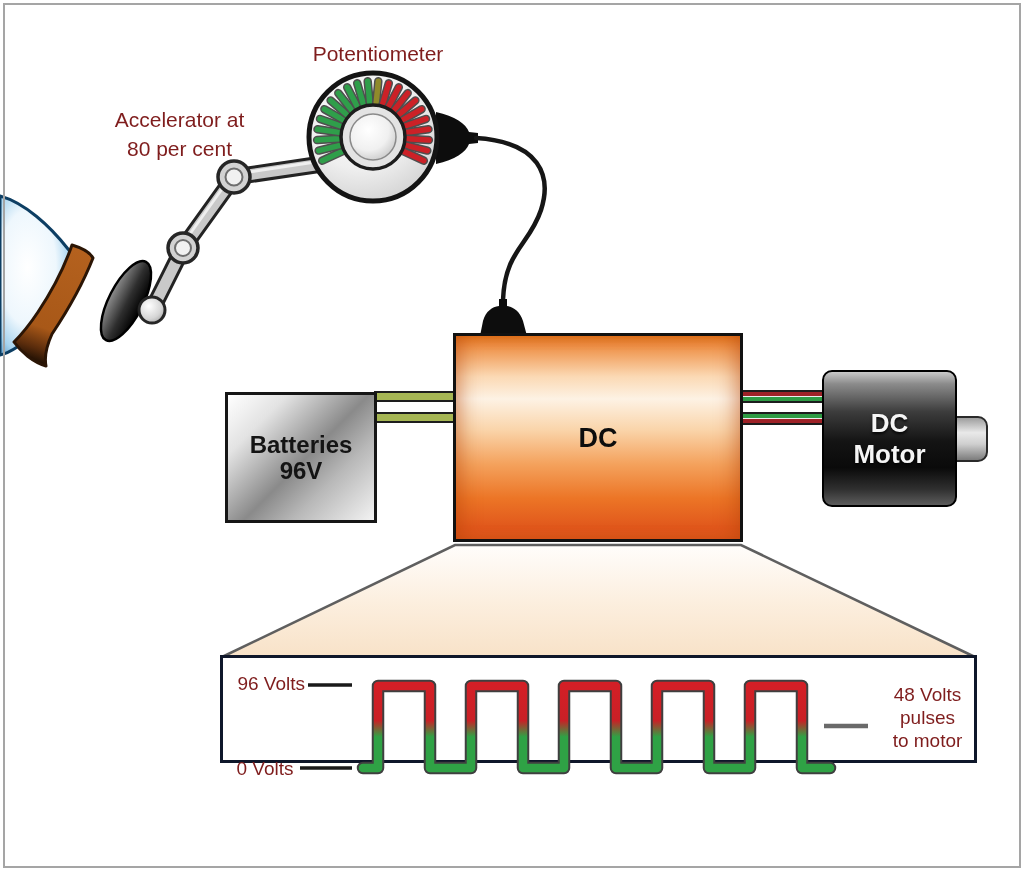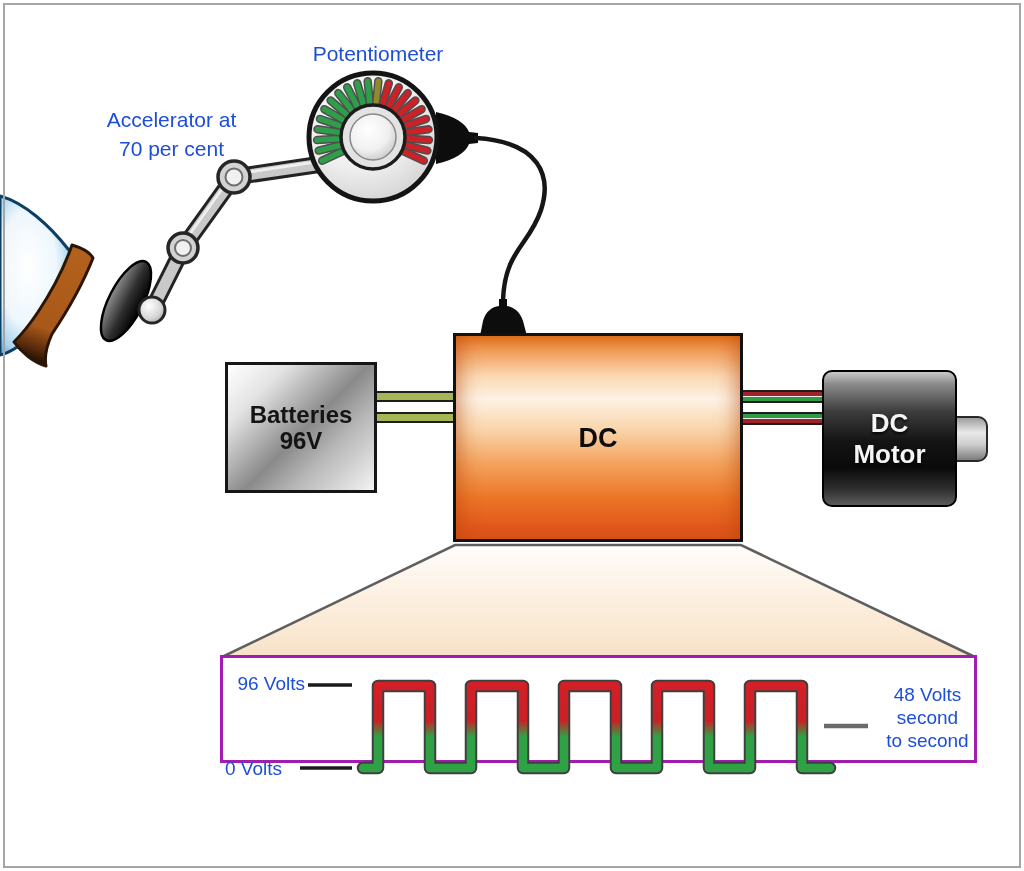--- a/index.html
+++ b/index.html
@@ -2,25 +2,25 @@
 <html><head>
 <meta charset="utf-8">
 <style>
   html,body{margin:0;padding:0;background:#ffffff;}
   #canvas{
     position:relative;width:1024px;height:871px;background:#ffffff;overflow:hidden;
     font-family:"Liberation Sans", sans-serif;color:#111;
   }
   #frame{position:absolute;inset:3px;border:2px solid #a5a5a5;pointer-events:none;}
   .abs{position:absolute;}
-  .lbl{position:absolute;text-align:center;color:#1d4ed8;}
+  .lbl{position:absolute;text-align:center;color:#7f1d1d;}
   #art{position:absolute;left:0;top:0;}
   
   .batteries-box{
-    left:225px;top:362px;width:152px;height:131px;box-sizing:border-box;
+    left:225px;top:392px;width:152px;height:131px;box-sizing:border-box;
     border:3px solid #161616;
     background:linear-gradient(135deg,#ffffff 0%,#e3e3e3 22%,#8a8a8a 52%,#b8b8b8 70%,#f3f3f3 100%);
     display:flex;flex-direction:column;align-items:center;justify-content:center;
     font-weight:bold;font-size:24px;line-height:26px;color:#141414;
   }
   .controller-box{
     left:453px;top:333px;width:290px;height:209px;box-sizing:border-box;
     border:3px solid #111;
     background:linear-gradient(180deg,#e4761f 0%,#f09a55 7%,#fbd9b4 20%,#fdf2e4 31%,#fad5ab 46%,#f4a25d 63%,#ec7526 80%,#e1581c 94%,#dd561b 100%);
     box-shadow:inset 14px 0 20px -10px rgba(178,66,8,.55), inset -14px 0 20px -10px rgba(178,66,8,.55);
@@ -47,27 +47,27 @@
   }
   .motor-wire{left:741px;width:84px;height:13px;display:flex;flex-direction:column;}
   .motor-wire span{display:block;width:100%;}
   .st-dark{height:2px;background:#1d1d1d;}
   .st-red{height:3.5px;background:#9e2227;}
   .st-gap{height:1.5px;background:#ededed;}
   .st-green{height:3.5px;background:#2e9b44;}
   
   .waveform-box{
     left:220px;top:655px;width:757px;height:108px;box-sizing:border-box;
-    border:3px solid #a21caf;background:#ffffff;
+    border:3px solid #0f172a;background:#ffffff;
   }
   .waveform-box .lbl{font-size:19px;}
   .avg-label{line-height:23px;}
   .caption{left:310px;top:806px;width:580px;font-size:22px;}
   .pot-label{left:283px;top:42px;width:190px;font-size:21px;}
-  .accel-label{left:64px;top:105px;width:215px;font-size:21px;line-height:29px;}
+  .accel-label{left:72px;top:105px;width:215px;font-size:21px;line-height:29px;}
 </style>
 </head>
 <body>
 
 <div id="canvas">
 
   <svg id="art" width="1024" height="871" viewBox="0 0 1024 871">
     <defs>
       <radialGradient id="shoeGrad" cx="0.35" cy="0.45" r="0.8">
         <stop offset="0" stop-color="#ffffff"></stop>
@@ -189,21 +189,21 @@
           <line x1="403.8" y1="151.4" x2="423.8" y2="160.7" stroke="#cc2127" stroke-width="5.5" stroke-linecap="round"></line>
         </g>
       <circle cx="373" cy="137" r="32" fill="#e3e3e3" stroke="#1c1c1c" stroke-width="3.5"></circle>
       <circle cx="373" cy="137" r="23" fill="url(#knobGrad)" stroke="#8a8a8a" stroke-width="1.5"></circle>
     </g>
   </svg>
 
   <div class="lbl pot-label">Potentiometer</div>
   <div class="lbl accel-label">
     <div>Accelerator at</div>
-    <div>70 per cent</div>
+    <div>80 per cent</div>
   </div>
 
   <div class="abs bat-wire" style="top:391px"></div>
   <div class="abs bat-wire" style="top:412px"></div>
 
   <div class="abs motor-wire" style="top:390px">
     <span class="st-dark"></span>
       <span class="st-red"></span>
       <span class="st-gap"></span>
       <span class="st-green"></span>
@@ -242,23 +242,23 @@
           <stop offset="1" stop-color="#2fa245"></stop>
         </linearGradient>
       </defs>
       <line x1="85" y1="27" x2="129" y2="27" stroke="#1a1a1a" stroke-width="3.5"></line>
       <line x1="77" y1="110" x2="129" y2="110" stroke="#1a1a1a" stroke-width="3.5"></line>
       <line x1="601" y1="68" x2="645" y2="68" stroke="#6a6a6a" stroke-width="4.5"></line>
       <polyline id="wave-outline" fill="none" stroke="#3f3f3f" stroke-width="12.5" stroke-linejoin="round" stroke-linecap="round" points="140,110 155,110 155,28 207,28 207,110 248,110 248,28 300,28 300,110 341,110 341,28 393,28 393,110 434,110 434,28 486,28 486,110 527,110 527,28 579,28 579,110 607,110"></polyline>
       <polyline id="wave-main" fill="none" stroke="url(#waveGrad)" stroke-width="8.5" stroke-linejoin="round" stroke-linecap="round" points="140,110 155,110 155,28 207,28 207,110 248,110 248,28 300,28 300,110 341,110 341,28 393,28 393,110 434,110 434,28 486,28 486,110 527,110 527,28 579,28 579,110 607,110"></polyline>
     </svg>
     <div class="lbl" style="left:2px;top:15px;width:80px;text-align:right">96 Volts</div>
-    <div class="lbl" style="left:2px;top:100px;width:80px;text-align:left">0 Volts</div>
+    <div class="lbl" style="left:2px;top:100px;width:80px;text-align:center">0 Volts</div>
     <div class="lbl avg-label" style="left:657px;top:25px;width:95px">
       <div>48 Volts</div>
-      <div>second</div>
-      <div>to second</div>
+      <div>pulses</div>
+      <div>to motor</div>
     </div>
   </div>
 
 
   <div id="frame"></div>
 </div>
 
 </body></html>

